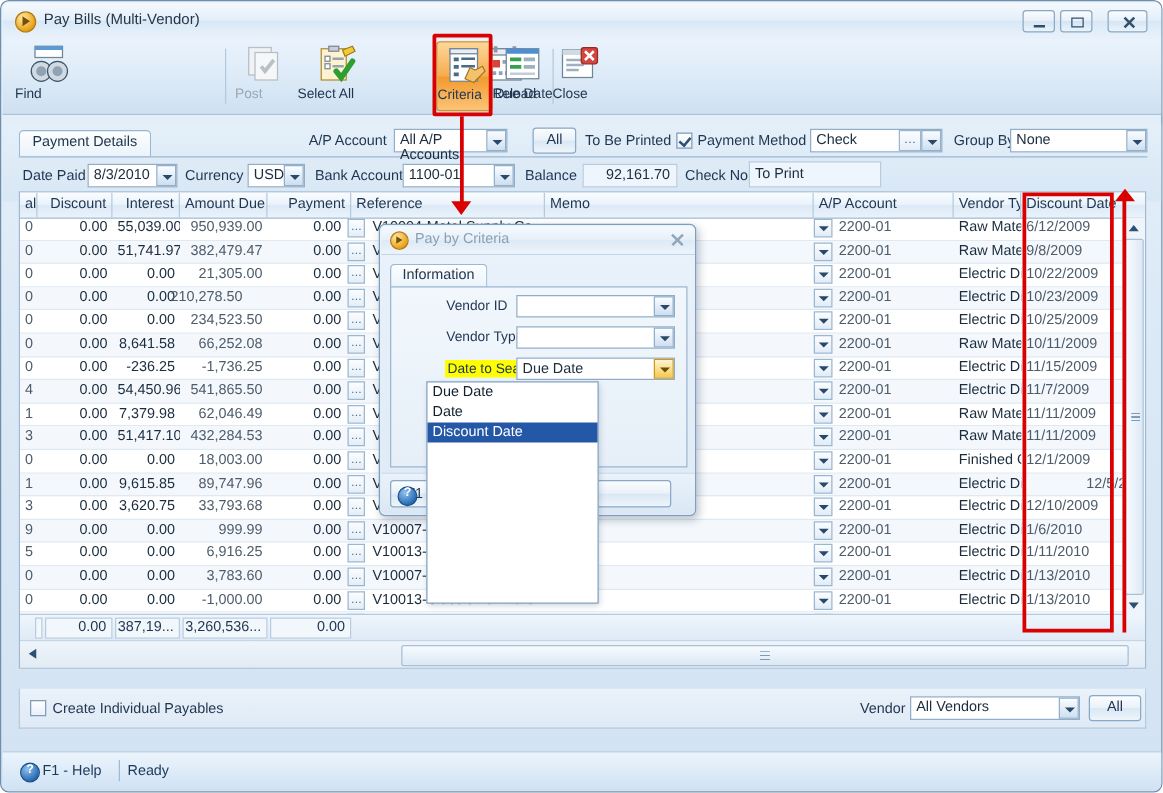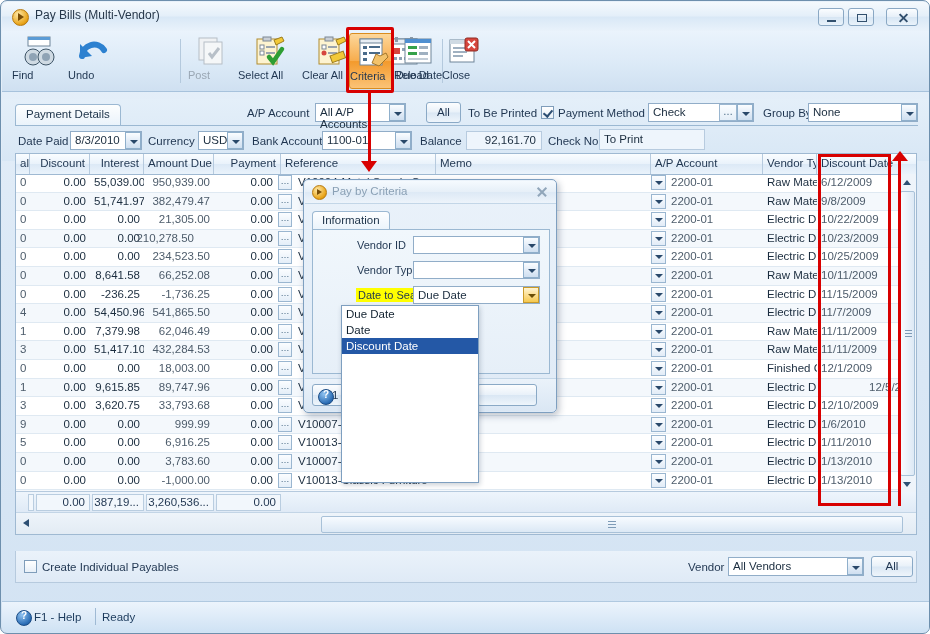--- a/index.html
+++ b/index.html
@@ -338,29 +338,20 @@
             <rect x="6" y="1" width="22" height="3" fill="#5b9bd5"></rect>
             <ellipse cx="11" cy="21" rx="8" ry="8" fill="#cfdae3" stroke="#3e5567"></ellipse>
             <ellipse cx="24" cy="21" rx="8" ry="8" fill="#cfdae3" stroke="#3e5567"></ellipse>
             <ellipse cx="11" cy="21" rx="4" ry="4" fill="#8fa3b5"></ellipse>
             <ellipse cx="24" cy="21" rx="4" ry="4" fill="#8fa3b5"></ellipse>
           </svg>
       </span>
       <span class="lbl">Find</span>
     </div>
 
-    <div class="tbtn" style="left:66px;width:50px;">
-      <span class="ic">
-        <svg width="34" height="32" viewBox="0 0 34 32">
-            <path d="M6 20 A12 12 0 0 1 28 14" stroke="#2d81d0" stroke-width="6" fill="none" stroke-linecap="round"></path>
-            <path d="M4 8 L4 22 L16 20 Z" fill="#2d81d0"></path>
-          </svg>
-      </span>
-      <span class="lbl">Undo</span>
-    </div>
 
 
     <div class="tsep" style="left:178px;"></div>
 
     <div class="tbtn disabled" style="left:144px;left:186px;width:48px;">
       <span class="ic">
         <svg width="34" height="32" viewBox="0 0 34 32">
             <rect x="4" y="2" width="18" height="22" fill="#f0f2f4" stroke="#b6bec6"></rect>
             <rect x="9" y="6" width="18" height="22" fill="#f5f7f8" stroke="#b6bec6"></rect>
             <path d="M14 17 l3 4 l7 -9" stroke="#b8c0c8" stroke-width="3" fill="none"></path>
@@ -378,35 +369,20 @@
             <rect x="8" y="15" width="4" height="4" fill="#fff" stroke="#7d8793"></rect>
             <rect x="14" y="10" width="9" height="2" fill="#9aa3ad"></rect>
             <rect x="14" y="16" width="9" height="2" fill="#9aa3ad"></rect>
             <path d="M17 21 l4 5 l9 -13" stroke="#2e9e33" stroke-width="4.5" fill="none" stroke-linecap="round"></path>
             <path d="M22 4 l8 -3 l2 4 l-8 4 z" fill="#f2c938" stroke="#9c7c1c"></path>
           </svg>
       </span>
       <span class="lbl">Select All</span>
     </div>
 
-    <div class="tbtn" style="left:300px;width:58px;">
-      <span class="ic">
-        <svg width="34" height="32" viewBox="0 0 34 32">
-            <rect x="5" y="3" width="20" height="25" fill="#fdf3d0" stroke="#b08c2f"></rect>
-            <rect x="11" y="1" width="8" height="4" fill="#c9cfd6" stroke="#7d8793"></rect>
-            <rect x="8" y="9" width="4" height="4" fill="#fff" stroke="#7d8793"></rect>
-            <circle cx="10" cy="17" r="2.5" fill="#d6453d"></circle>
-            <rect x="14" y="10" width="9" height="2" fill="#9aa3ad"></rect>
-            <rect x="14" y="16" width="9" height="2" fill="#9aa3ad"></rect>
-            <path d="M22 4 l8 -3 l2 4 l-8 4 z" fill="#f2c938" stroke="#9c7c1c"></path>
-            <rect x="16" y="20" width="14" height="7" transform="rotate(-20 16 20)" fill="#f2c938" stroke="#9c7c1c"></rect>
-          </svg>
-      </span>
-      <span class="lbl">Clear All</span>
-    </div>
 
     <div class="tbtn" style="left:360px;width:84px;">
       <span class="ic">
         <svg width="34" height="32" viewBox="0 0 34 32">
             <rect x="4" y="3" width="26" height="25" fill="#fff" stroke="#6f8599"></rect>
             <rect x="4" y="3" width="26" height="5" fill="#e8eef4" stroke="#6f8599"></rect>
             <rect x="8" y="1" width="3" height="5" fill="#8b99a7"></rect>
             <rect x="23" y="1" width="3" height="5" fill="#8b99a7"></rect>
             <rect x="7" y="12" width="6" height="6" fill="#d6453d"></rect>
             <g fill="#8fa3b5">

